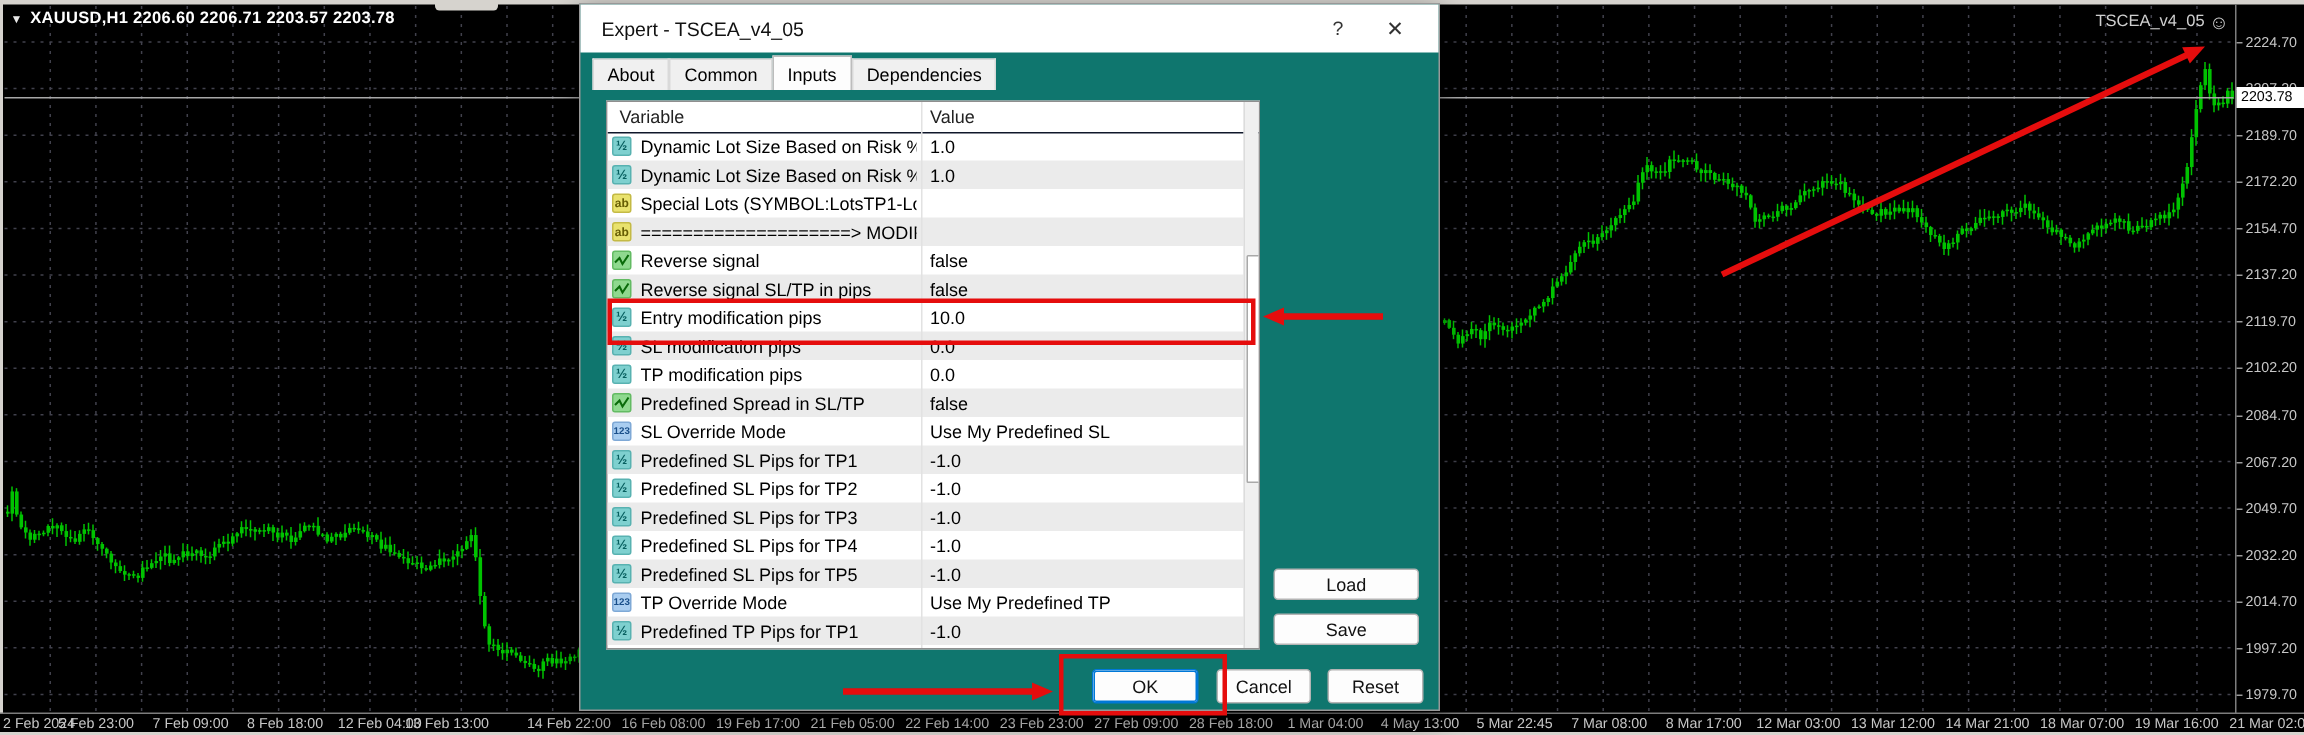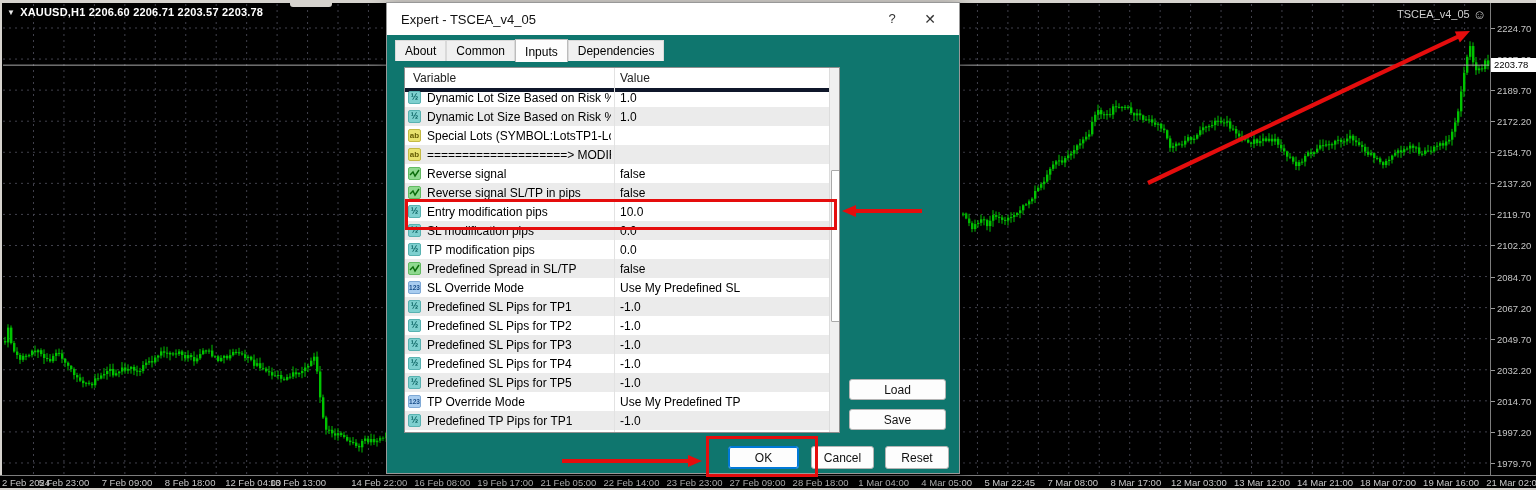--- a/index.html
+++ b/index.html
@@ -30,28 +30,28 @@
   
   .dialog{position:absolute;left:386px;top:2px;width:572px;height:470px;background:#0f766e;
           border:1px solid #989898;box-shadow:0 5px 16px rgba(0,0,0,.5);z-index:10;
           font-size:12px;color:#000;}
   .titlebar{position:absolute;left:0;top:0;width:100%;height:32px;background:#fff;}
   .titlebar .title{position:absolute;left:14px;top:9px;font-size:13px;color:#111;}
   .cap-btn{position:absolute;top:5px;width:30px;height:22px;text-align:center;line-height:22px;
            font-size:13px;color:#333;cursor:pointer;}
   #help-btn{right:52px;}
   #close-btn{right:14px;font-size:14px;}
-  .tabs{position:absolute;left:8px;top:37px;height:20px;display:flex;align-items:center;}
+  .tabs{position:absolute;left:8px;top:37px;height:20px;display:flex;align-items:flex-end;}
   .tab{padding:3px 9px 3px 9px;border:1px solid #d9d9d9;border-bottom:none;background:#f0f0f0;
        margin-right:0;font-size:12px;cursor:pointer;}
   .tab.sel{background:#fdfdfd;padding-top:5px;position:relative;border-color:#bcbcbc;}
   .ptable{position:absolute;left:17px;top:64px;width:436px;height:366px;background:#fff;
           border:1px solid #8f8f8f;box-sizing:border-box;overflow:hidden;}
   .thead{position:absolute;left:0;top:0;width:424px;height:20px;background:#fff;
-         border-bottom:4px solid #0f172a;padding-left:17px;}
+         border-bottom:1px solid #0f172a;padding-left:17px;}
   .thead span{position:absolute;top:3px;color:#222;}
   .col-div{position:absolute;left:209px;top:0;width:1px;height:364px;background:#e2e2e2;z-index:2;}
   .rows{position:absolute;left:0;top:20px;width:424px;}
   .prow{position:absolute;left:0;width:424px;height:19px;}
   .prow.alt{background:#ebebeb;}
   .prow .lbl{position:absolute;left:22px;top:3px;white-space:nowrap;overflow:hidden;max-width:184px;}
   .prow .val{position:absolute;left:215px;top:3px;white-space:nowrap;}
   .picon{position:absolute;left:3px;top:3px;width:13px;height:13px;border-radius:2px;
          font-weight:bold;text-align:center;box-sizing:border-box;}
   .icon-num{background:#7ed0cf;border:1px solid #58b2b1;color:#075f5f;font-size:9px;line-height:11px;}
@@ -811,21 +811,21 @@
       <div class="t-label" style="left: 298px; transform: translateX(-50%);">13 Feb 13:00</div>
       <div class="t-label" style="left: 379.25px; transform: translateX(-50%);">14 Feb 22:00</div>
       <div class="t-label" style="left: 442.3px; transform: translateX(-50%);">16 Feb 08:00</div>
       <div class="t-label" style="left: 505.35px; transform: translateX(-50%);">19 Feb 17:00</div>
       <div class="t-label" style="left: 568.4px; transform: translateX(-50%);">21 Feb 05:00</div>
       <div class="t-label" style="left: 631.45px; transform: translateX(-50%);">22 Feb 14:00</div>
       <div class="t-label" style="left: 694.5px; transform: translateX(-50%);">23 Feb 23:00</div>
       <div class="t-label" style="left: 757.55px; transform: translateX(-50%);">27 Feb 09:00</div>
       <div class="t-label" style="left: 820.6px; transform: translateX(-50%);">28 Feb 18:00</div>
       <div class="t-label" style="left: 883.65px; transform: translateX(-50%);">1 Mar 04:00</div>
-      <div class="t-label" style="left: 946.7px; transform: translateX(-50%);">4 Mar 05:00</div>
+      <div class="t-label" style="left: 946.7px; transform: translateX(-50%);">4 May 13:00</div>
       <div class="t-label" style="left: 1009.75px; transform: translateX(-50%);">5 Mar 22:45</div>
       <div class="t-label" style="left: 1072.8px; transform: translateX(-50%);">7 Mar 08:00</div>
       <div class="t-label" style="left: 1135.85px; transform: translateX(-50%);">8 Mar 17:00</div>
       <div class="t-label" style="left: 1198.9px; transform: translateX(-50%);">12 Mar 03:00</div>
       <div class="t-label" style="left: 1261.95px; transform: translateX(-50%);">13 Mar 12:00</div>
       <div class="t-label" style="left: 1325px; transform: translateX(-50%);">14 Mar 21:00</div>
       <div class="t-label" style="left: 1388.05px; transform: translateX(-50%);">18 Mar 07:00</div>
       <div class="t-label" style="left: 1451.1px; transform: translateX(-50%);">19 Mar 16:00</div>
       <div class="t-label" style="left: 1514.15px; transform: translateX(-50%);">21 Mar 02:00</div>
     </div>

